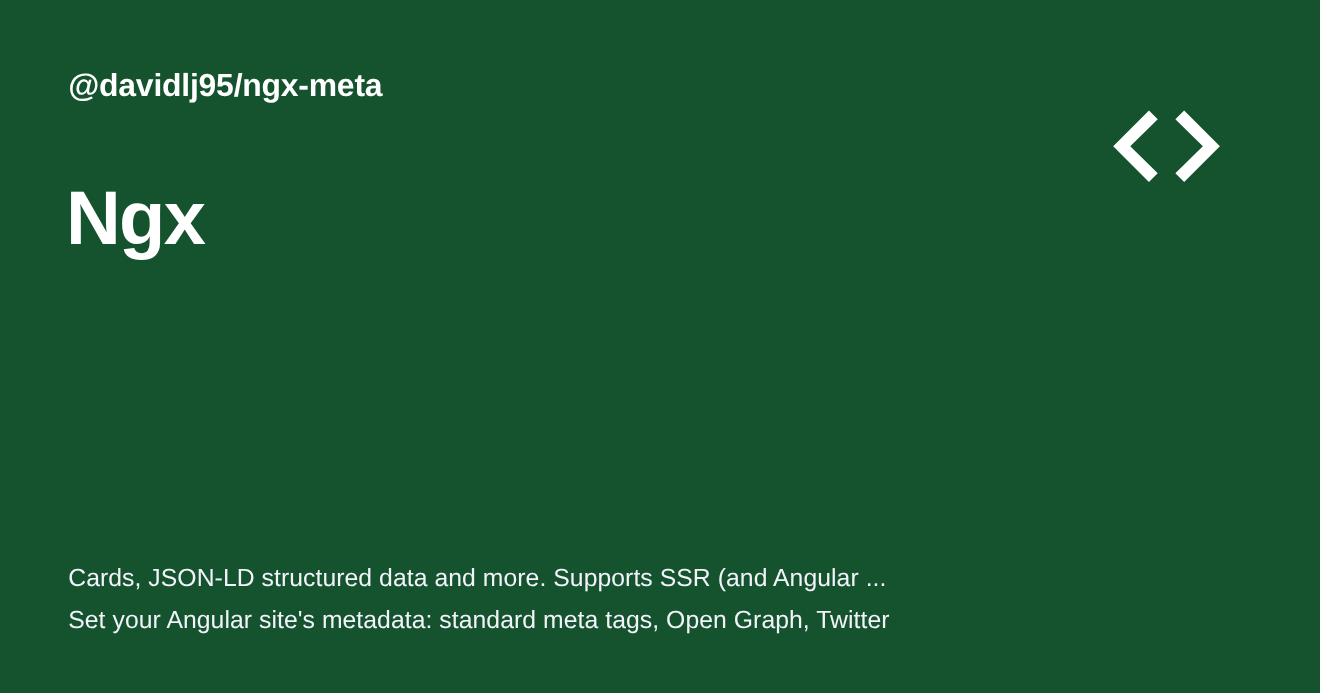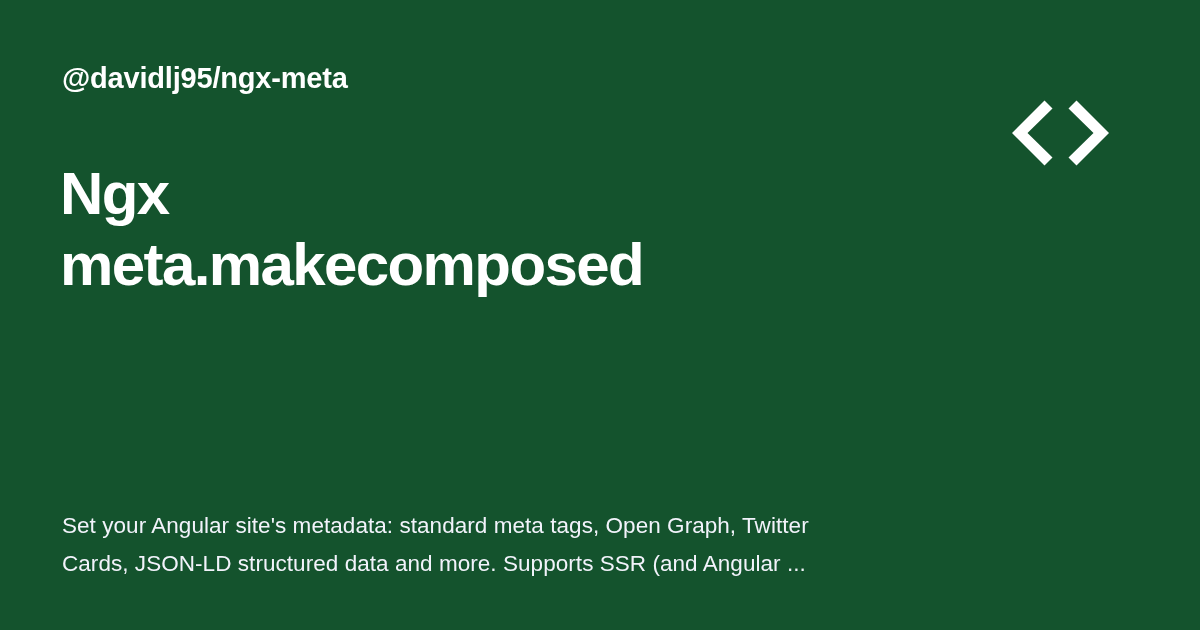--- a/index.html
+++ b/index.html
@@ -54,21 +54,21 @@
     display: block;
   }
 
   
   #title {
     position: absolute;
     top: 158px;
     left: 60px;
     width: 1080px;
     max-height: 230px;
-    font-size: 60px;
+    font-size: 69px;
     font-weight: bold;
     line-height: 1.19;
     letter-spacing: -1.6px;
     color: #ffffff;
     white-space: nowrap;
     overflow: hidden;
   }
 
   #title .title-line {
     display: block;
@@ -107,21 +107,20 @@
 
       <path d="M40.5 2.5 L48.5 10.5 L23.5 35 L48.5 59.5 L40.5 67.5 L8 35 Z" fill="#ffffff"></path>
 
       <path d="M72.5 2.5 L64.5 10.5 L89.5 35 L64.5 59.5 L72.5 67.5 L105 35 Z" fill="#ffffff"></path>
     </svg>
 
   </div>
 
   <div id="title">
     <span class="title-line">Ngx</span>
-    <span class="title-line">meta.makecomposed</span>
   </div>
 
   <div id="description">
+    <span class="desc-line">Cards, JSON-LD structured data and more. Supports SSR (and Angular ...</span>
     <span class="desc-line">Set your Angular site's metadata: standard meta tags, Open Graph, Twitter</span>
-    <span class="desc-line">Cards, JSON-LD structured data and more. Supports SSR (and Angular ...</span>
   </div>
 
 </div>
 
 </body></html>

